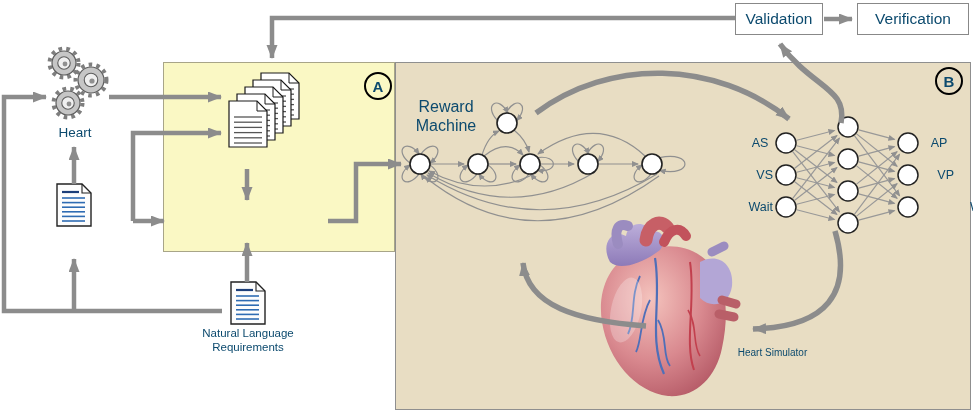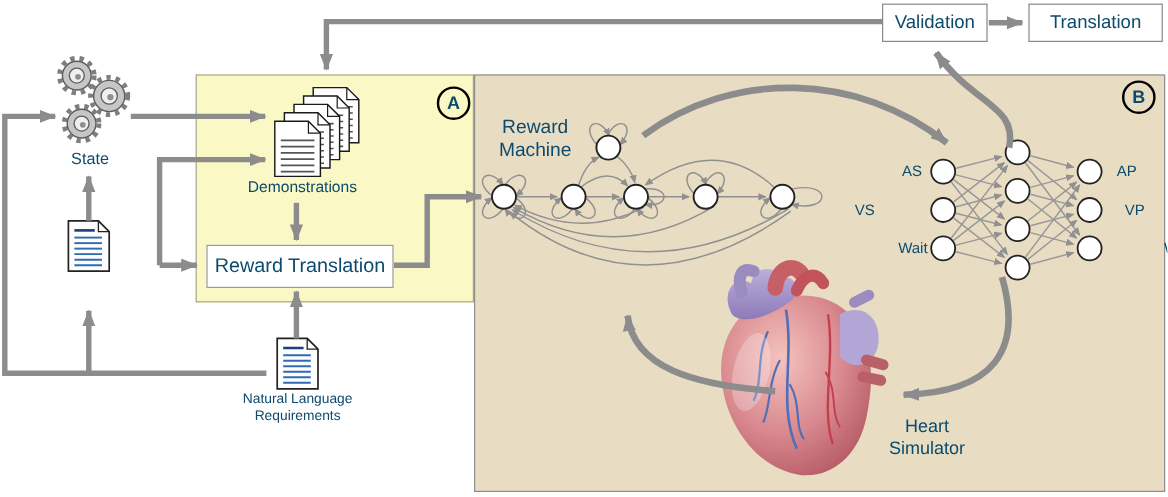--- a/index.html
+++ b/index.html
@@ -18,24 +18,24 @@
          display:flex;align-items:center;justify-content:center;font-weight:bold;font-size:15px;}
   #badge-a{left:364px;top:72px;}
   #badge-b{left:935px;top:67px;}
   .lbl{position:absolute;text-align:center;line-height:1.18;}
   #lbl-model{left:45px;top:125px;width:60px;font-size:13.5px;}
   #lbl-demos{left:197px;top:148px;width:110px;font-size:13px;}
   #lbl-formal{left:19px;top:227px;width:110px;font-size:11.5px;}
   #lbl-natural{left:193px;top:327px;width:110px;font-size:11.5px;}
   #lbl-rm{left:402px;top:98px;width:88px;font-size:16px;}
   #lbl-agent{left:845px;top:228px;width:96px;font-size:16px;}
-  #lbl-heart{left:725px;top:347px;width:95px;font-size:15px;}
+  #lbl-heart{left:725px;top:347px;width:95px;font-size:10px;}
   .netlbl{position:absolute;font-size:12.5px;}
   #lbl-as{left:747px;top:136px;width:26px;text-align:center;}
-  #lbl-vs{left:703px;top:168px;width:26px;text-align:right;}
+  #lbl-vs{left:747px;top:168px;width:26px;text-align:right;}
   #lbl-state{left:733px;top:200px;width:40px;text-align:right;}
   #lbl-ap{left:924px;top:136px;width:30px;text-align:center;}
   #lbl-vp{left:924px;top:168px;width:30px;text-align:right;}
   #lbl-wait{left:922px;top:200px;width:34px;text-align:left;margin-left:48px;}
 </style>
 </head>
 <body>
 
 <div id="stage">
 
@@ -245,31 +245,27 @@
         <path d="M841,123 C848,88 812,88 780,44" fill="none" stroke="#8C8C8C" stroke-width="5.5" stroke-linejoin="miter" marker-end="url(#mBig)"></path>
         <path d="M835,231 C853,293 827,327 753,329" fill="none" stroke="#8C8C8C" stroke-width="5.5" stroke-linejoin="miter" marker-end="url(#mBig)"></path>
         <path d="M646,326 C577,321 528,306 523,263" fill="none" stroke="#8C8C8C" stroke-width="5.5" stroke-linejoin="miter" marker-end="url(#mBig)"></path>
       </g>
   </svg>
 
   <div class="box" id="box-validation">
       <span>Validation</span>
     </div>
   <div class="box" id="box-verification">
-      <span>Translation</span>
-    </div>
-  <div class="box" id="box-reward-translation">
-      <span>Reward Translation</span>
+      <span>Verification</span>
     </div>
 
   <div class="badge" id="badge-a">A</div>
   <div class="badge" id="badge-b">B</div>
 
-  <div class="lbl" id="lbl-model">State</div>
-  <div class="lbl" id="lbl-demos">Demonstrations</div>
+  <div class="lbl" id="lbl-model">Heart</div>
   <div class="lbl" id="lbl-rm">Reward Machine</div>
   <div class="lbl" id="lbl-natural">Natural Language Requirements</div>
   <div class="lbl" id="lbl-heart">Heart Simulator</div>
 
   <div class="netlbl" id="lbl-as">AS</div>
   <div class="netlbl" id="lbl-vs">VS</div>
   <div class="netlbl" id="lbl-state">Wait</div>
   <div class="netlbl" id="lbl-ap">AP</div>
   <div class="netlbl" id="lbl-vp">VP</div>
   <div class="netlbl" id="lbl-wait">Wait</div>

